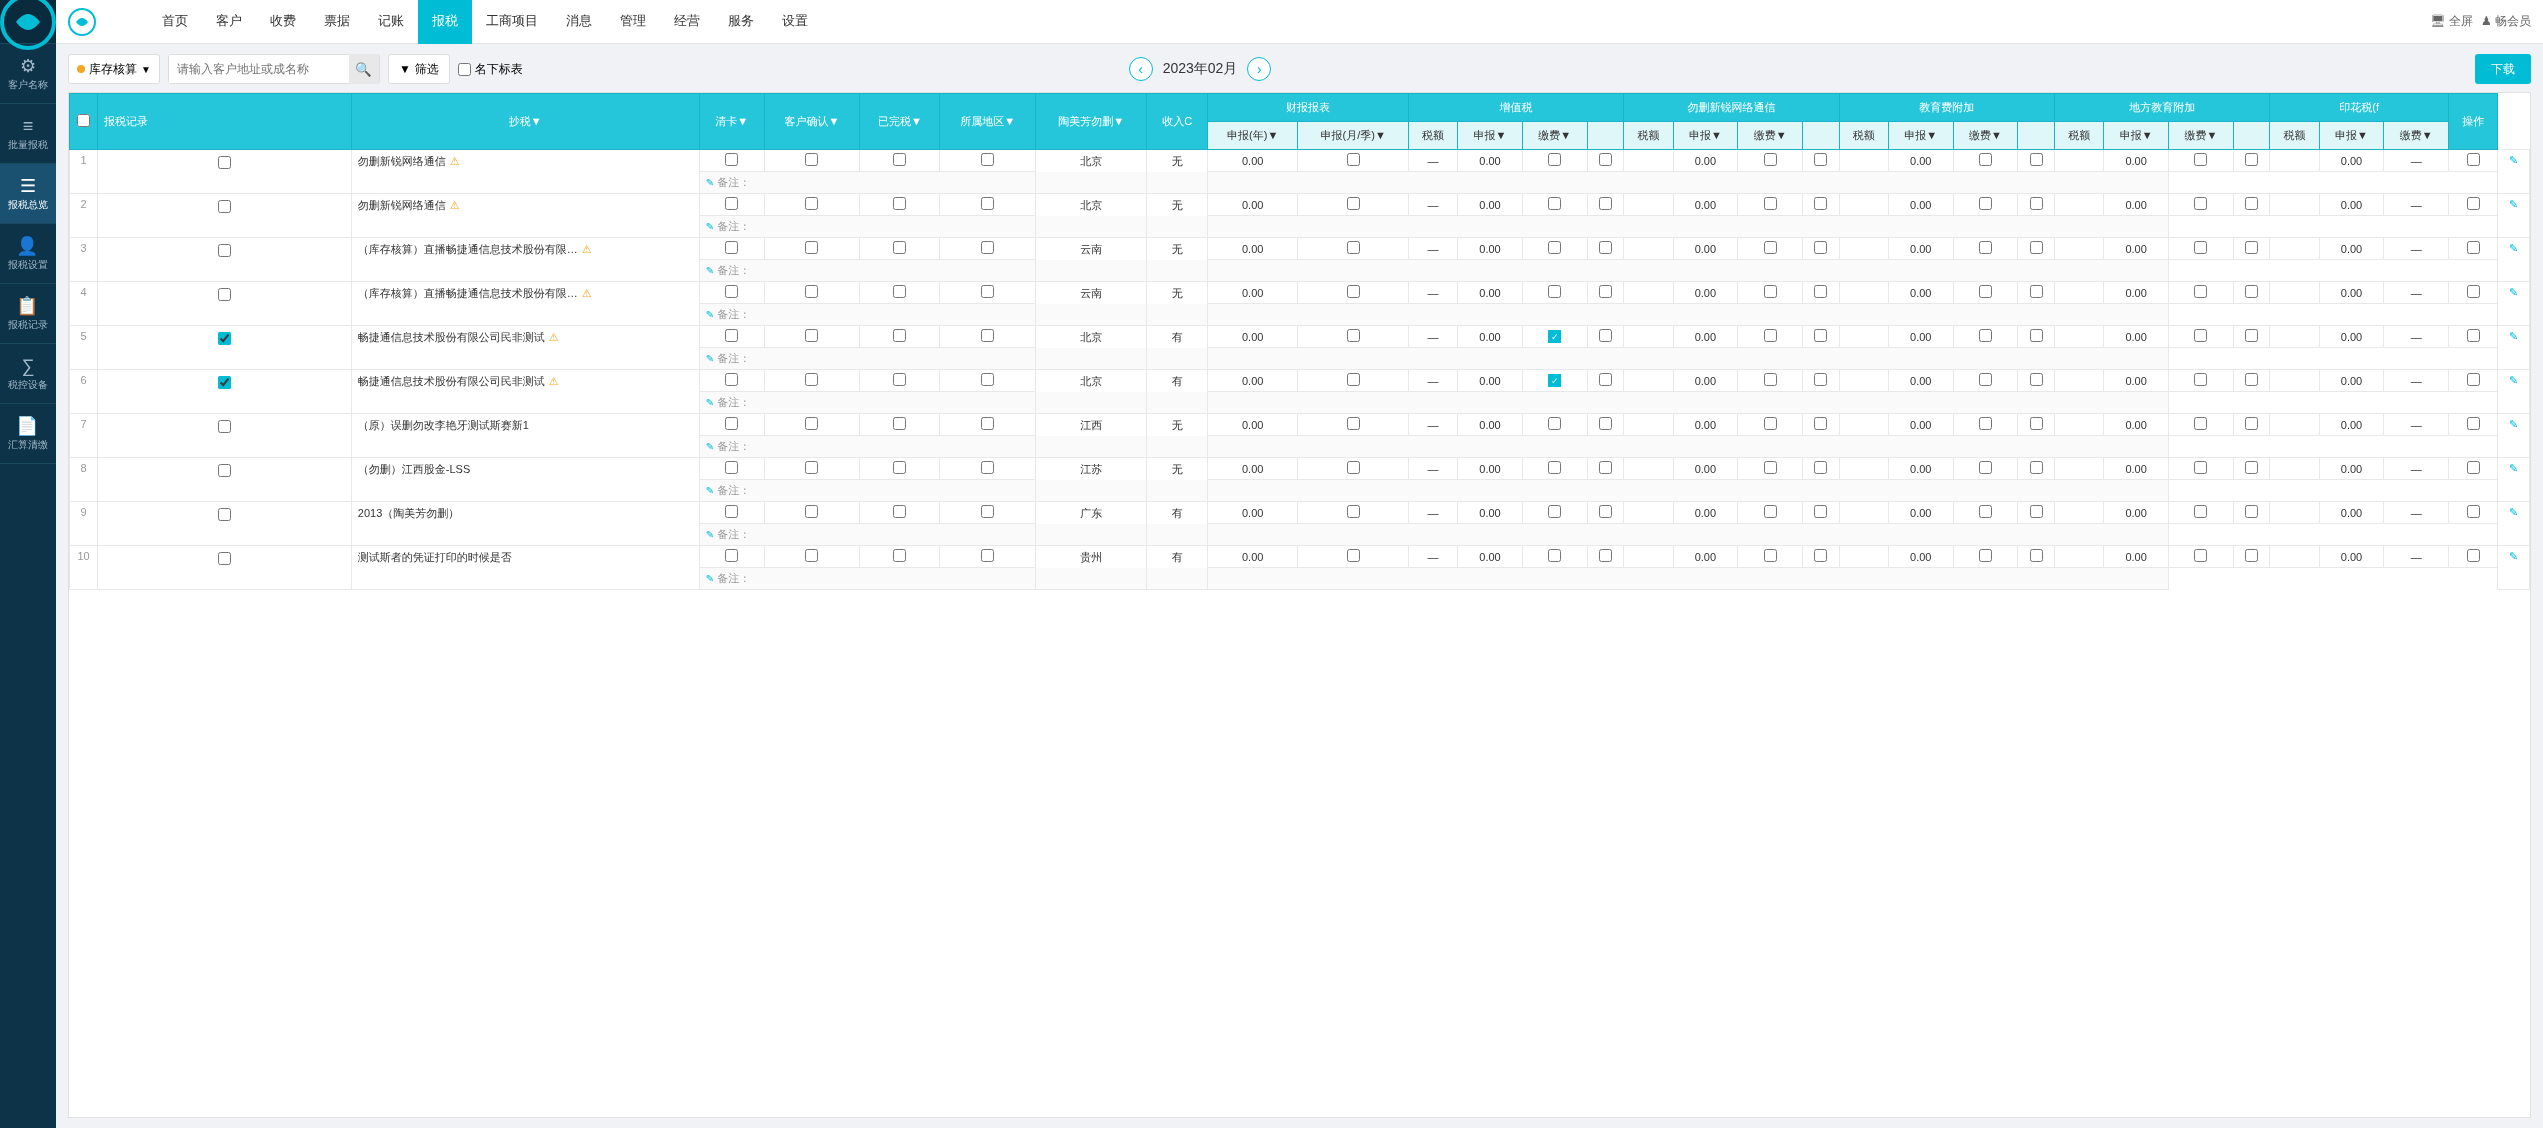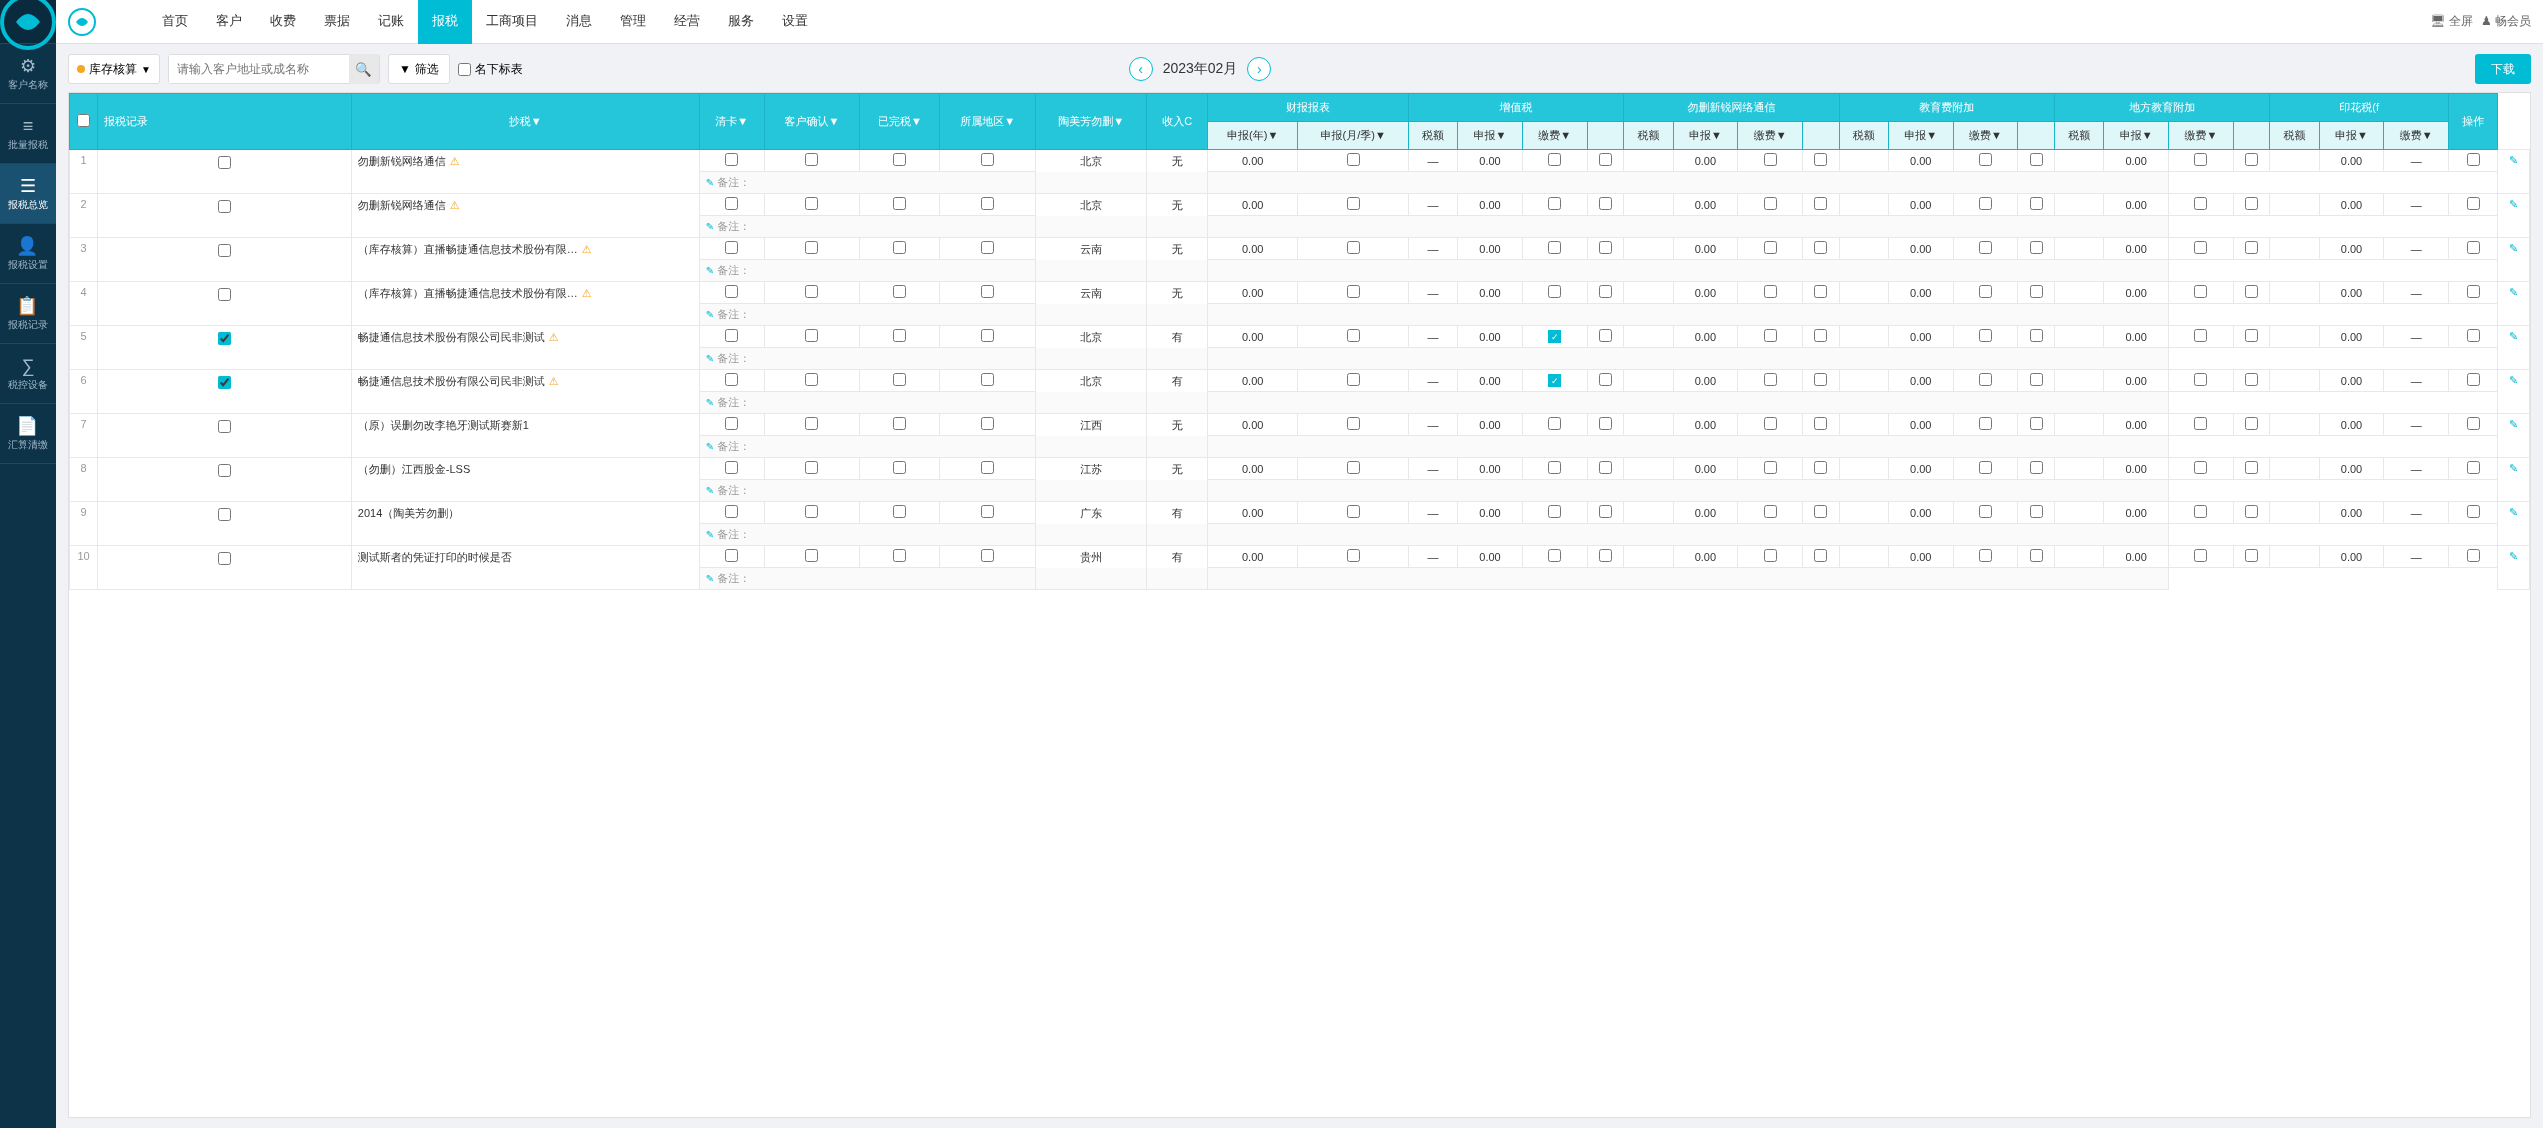--- a/index.html
+++ b/index.html
@@ -737,21 +737,21 @@
   </tr>
             <tr class="note-row">
     <td colspan="22" class="note-cell">
       <span class="edit-icon" style="font-size:10px;">✎</span>
       <span>备注：</span>
     </td>
   </tr>
             <tr>
     <td class="row-num" rowspan="2" style="vertical-align:top;padding-top:4px;">9</td>
     <td rowspan="2" style="vertical-align:top;padding-top:6px;"><input type="checkbox" style=""></td>
-    <td class="company-name" rowspan="2" style="vertical-align:top;padding-top:4px;"><span>2014（陶美芳勿删）</span></td>
+    <td class="company-name" rowspan="2" style="vertical-align:top;padding-top:4px;"><span>2013（陶美芳勿删）</span></td>
     <td><input type="checkbox" style=""></td>
     <td><input type="checkbox" style=""></td>
     <td><input type="checkbox" style=""></td>
     <td><input type="checkbox" style=""></td>
     <td class="region" rowspan="2" style="vertical-align:top;padding-top:4px;">广东</td>
     <td class="revenue" rowspan="2" style="vertical-align:top;padding-top:4px;">有</td>
     <td>0.00</td>
     <td><input type="checkbox" style=""></td>
     <td>—</td>
     <td>0.00</td>

